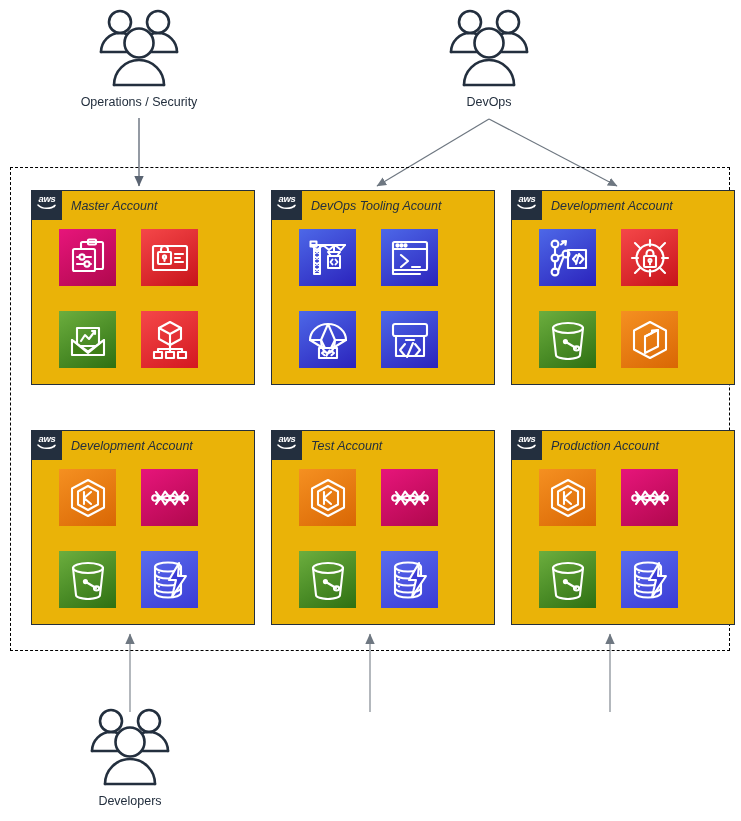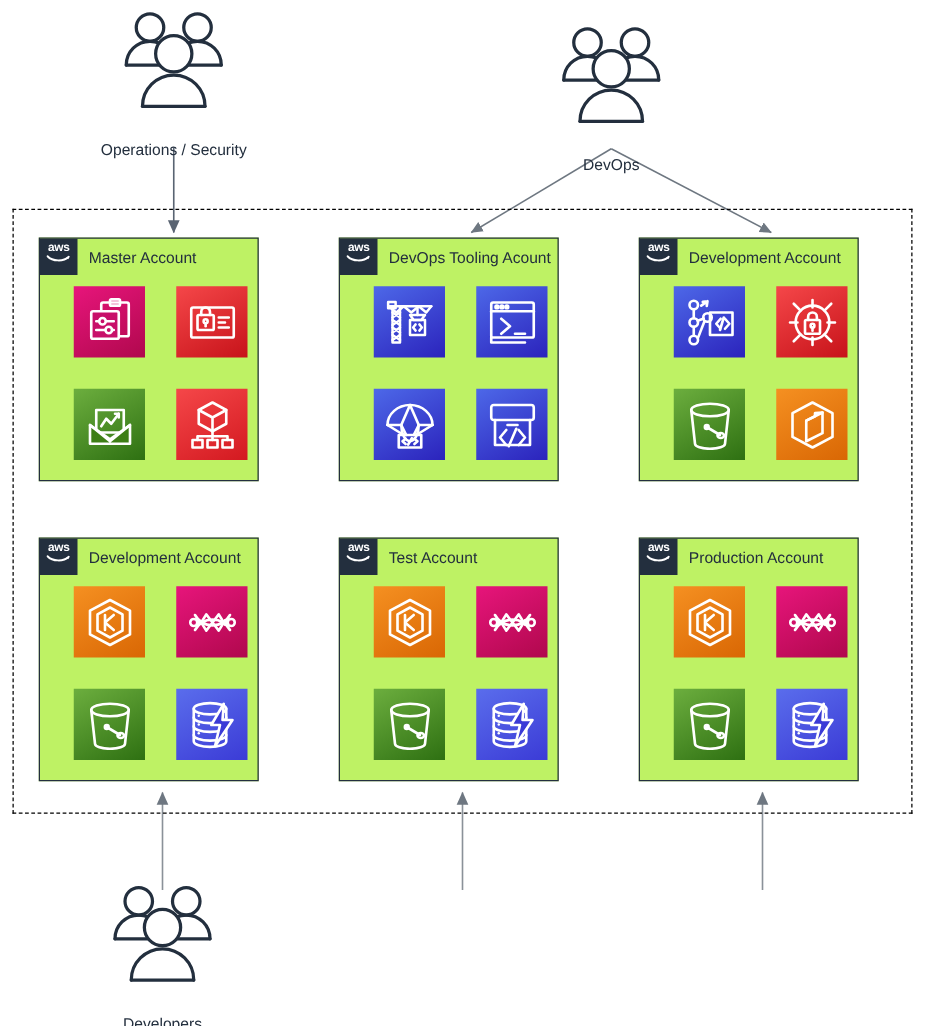--- a/index.html
+++ b/index.html
@@ -30,42 +30,43 @@
     width: 140px;
     text-align: center;
   }
   .actor .people {
     width: 90px; height: 86px;
     margin: 0 auto;
     display: block;
   }
   .actor .actor-label {
     display: block;
-    margin-top: 21px;
+    margin-top: 3px;
     font-size: 12.5px;
     line-height: 15px;
     color: #232F3E;
     white-space: nowrap;
   }
 
   
   #org-boundary {
     position: absolute;
     left: 10px; top: 167px;
     width: 720px; height: 484px;
     border: 1.6px dashed #000000;
     background: transparent;
   }
 
   
   .account {
     position: absolute;
-    width: 176px; height: 195px;
-    background: #bef264;
+    width: 224px; height: 195px;
+    background: #eab308;
     border: 1.4px solid #232F3E;
+    font-style: italic;
   }
   .account-header {
     display: flex;
     align-items: stretch;
     height: 29px;
   }
   .aws-badge {
     width: 30px; height: 29px;
     background: #232F3E;
     color: #ffffff;
@@ -164,21 +165,21 @@
         <path d="M45,46 a19,19 0 0 1 38,0"></path>
         <path d="M45,46 L83,46"></path>
         <circle cx="45" cy="37" r="14.5" fill="#ffffff"></circle>
         <path d="M20,79 a25,25 0 0 1 50,0" fill="#ffffff"></path>
         <path d="M20,79 L70,79"></path>
       </g>
     </svg>
     <span class="actor-label">Operations / Security</span>
   </div>
 
-  <div class="actor" style="left:419px; top:18px;">
+  <div class="actor" style="left:419px; top:6px;">
     <svg class="people" viewBox="0 0 90 86">
       <g fill="none" stroke="#232F3E" stroke-width="2.6" stroke-linecap="round" stroke-linejoin="round">
         <circle cx="26" cy="16" r="11"></circle>
         <path d="M7,46 a19,19 0 0 1 38,0"></path>
         <path d="M7,46 L45,46"></path>
         <circle cx="64" cy="16" r="11"></circle>
         <path d="M45,46 a19,19 0 0 1 38,0"></path>
         <path d="M45,46 L83,46"></path>
         <circle cx="45" cy="37" r="14.5" fill="#ffffff"></circle>
         <path d="M20,79 a25,25 0 0 1 50,0" fill="#ffffff"></path>

